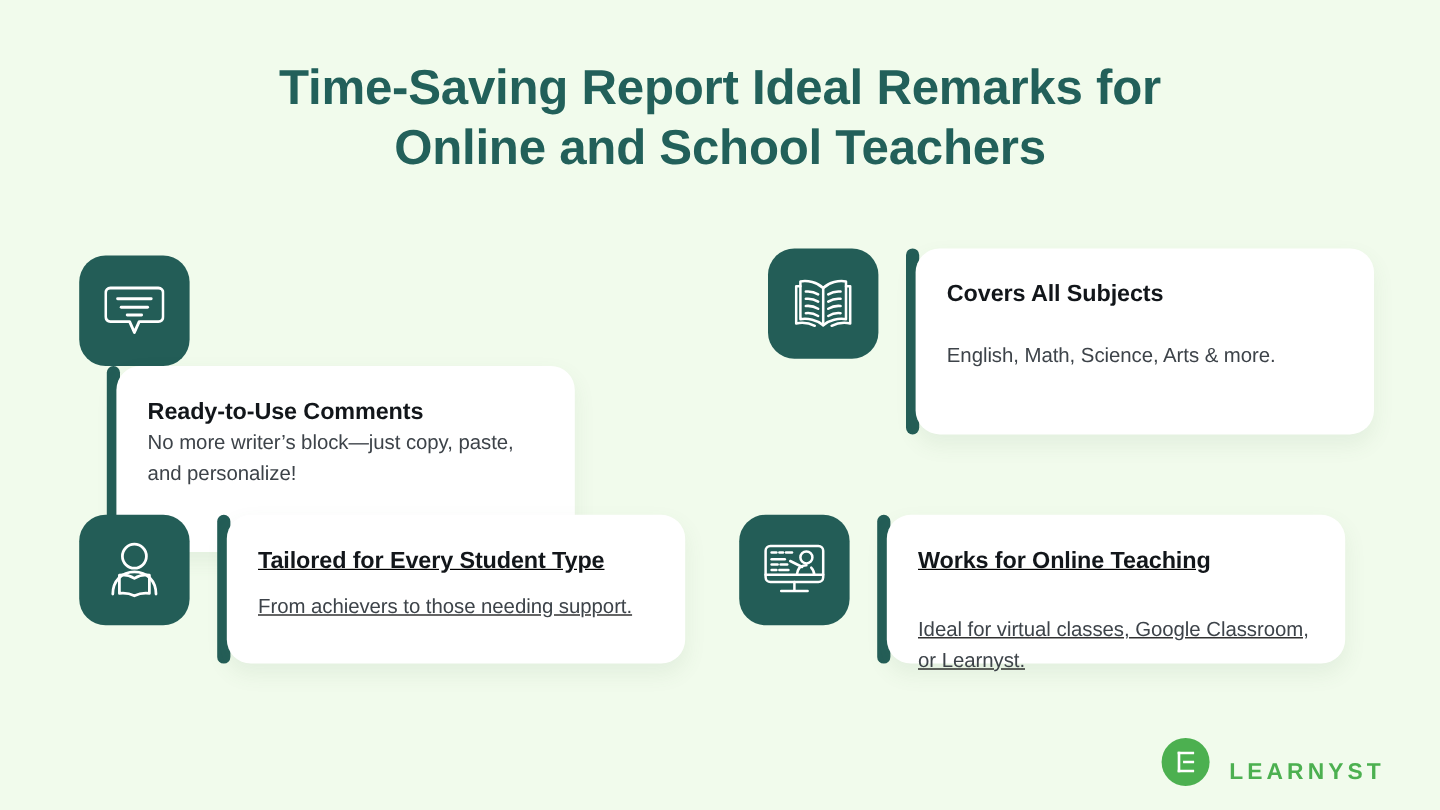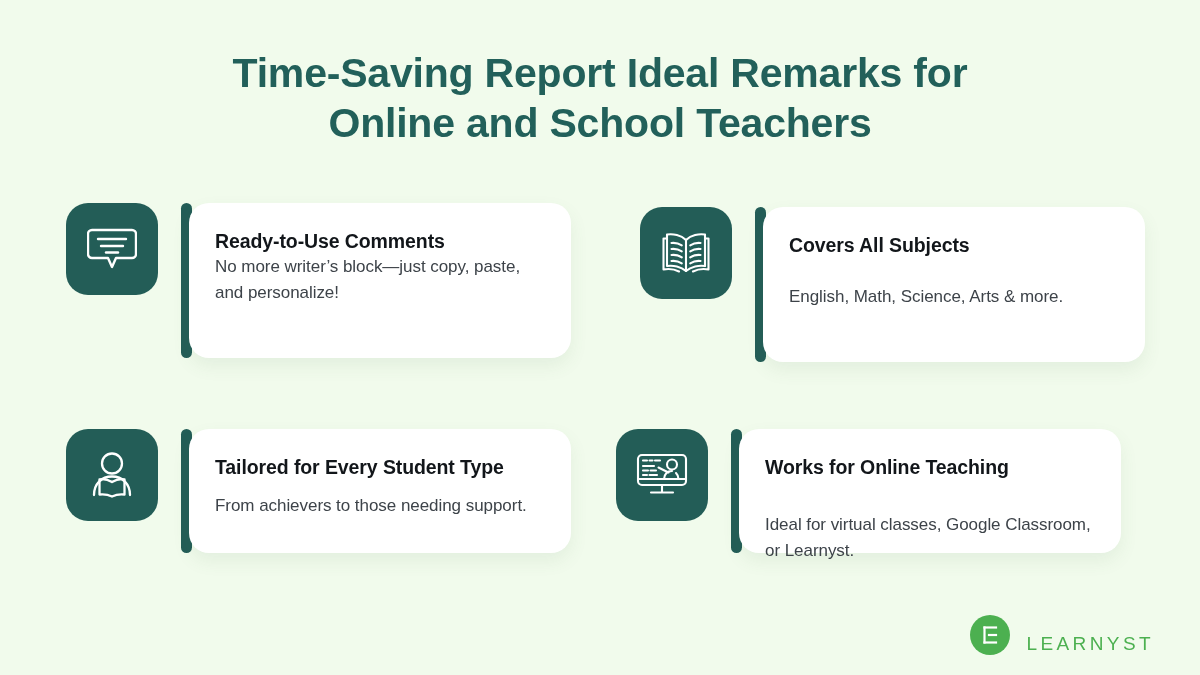--- a/index.html
+++ b/index.html
@@ -19,21 +19,21 @@
     color:#22605a;
     font-size:41px;
     font-weight:bold;
     line-height:50px;
     letter-spacing:-0.2px;
   }
   .title .l2 { display:block;text-align:center; }
 
   
   .card-wrap { position:absolute; display:flex; align-items:flex-start; }
-  .card-wrap.c1 { left:66px;  top:203px; }
+  .card-wrap.c1 { left:66px;  top:213px;flex-direction:column; }
   .card-wrap.c2 { left:640px; top:207px; }
   .card-wrap.c3 { left:66px;  top:429px; }
   .card-wrap.c4 { left:616px; top:429px; }
 
   .icon-tile {
     width:92px; height:92px;
     background:#235d57;
     border-radius:22px;
     display:flex; align-items:center; justify-content:center;
     flex:none;
@@ -55,21 +55,21 @@
     box-shadow:0 8px 18px rgba(80,120,80,0.085);
     padding:26px 30px 30px 26px;
     margin-left:-3px;
     display:flex; flex-direction:column;
   }
   .card-body-wrap { display:flex; align-items:stretch; }
 
   .c1 .card, .c3 .card { width:382px; }
   .c2 .card, .c4 .card { width:382px; }
   .c1 .card-body-wrap, .c2 .card-body-wrap { height:155px; }
-  .c3 .card-body-wrap, .c4 .card-body-wrap { height:124px; }
+  .c3 .card-body-wrap, .c4 .card-body-wrap { height:124px;text-decoration:underline; }
 
   .card h3 {
     font-size:19.5px;
     font-weight:bold;
     color:#12161a;
     line-height:25px;
     letter-spacing:-0.1px;
   }
   .card p {
     font-size:17px;
@@ -88,21 +88,21 @@
     display:flex; align-items:center; gap:16px;
   }
   .logo-mark {
     width:40px; height:40px; border-radius:50%;
     background:#4cb050;
     display:flex; align-items:center; justify-content:center;
   }
   .logo-text {
     color:#4cb050;
     font-size:19px;
-    font-weight:normal;
+    font-weight:bold;
     letter-spacing:3.4px;
     margin-top:18px;
   }
 </style>
 </head>
 <body>
 
 <div id="canvas">
 
   <div class="title">

